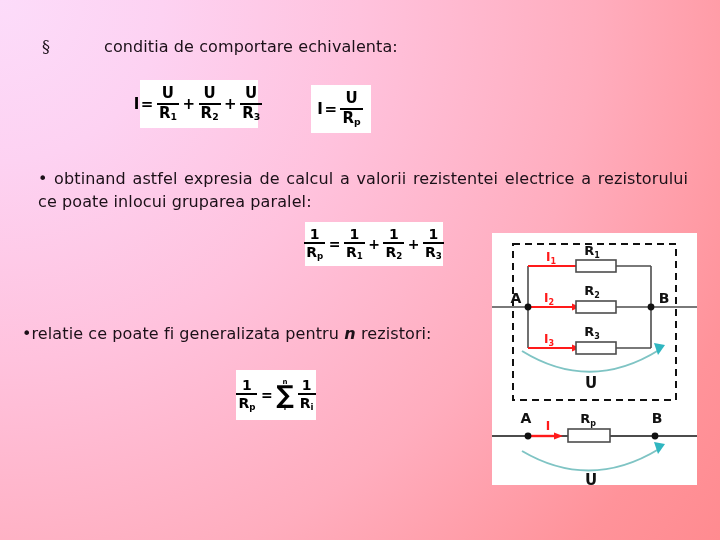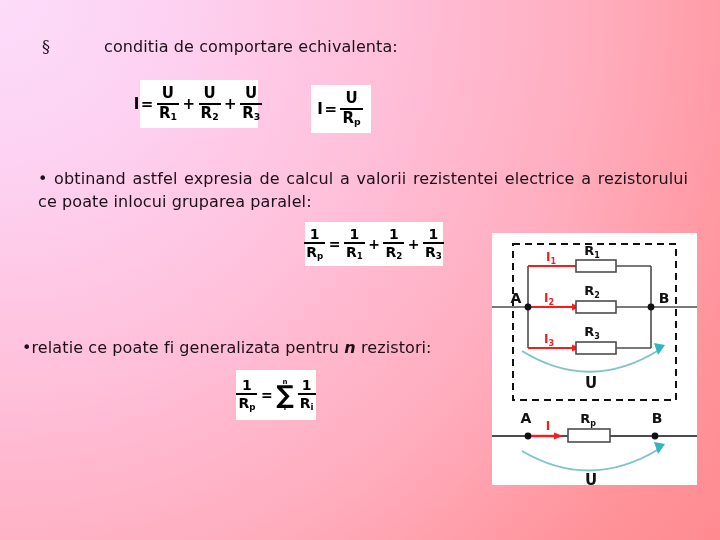--- a/index.html
+++ b/index.html
@@ -46,21 +46,20 @@
     width: 650px;
     text-align: justify;
     text-justify: inter-word;
     margin-left: 22px;
   }
   #line-bullet2 .b-dot { letter-spacing: 0; }
   #line-bullet3 {
     left: 22px;
     top: 323px;
     width: 520px;
-    margin-top: 14px;
   }
   .it-n {
     font-style: italic;
     font-weight: bold;
   }
 
   
   .formula {
     position: absolute;
     background: #ffffff;

